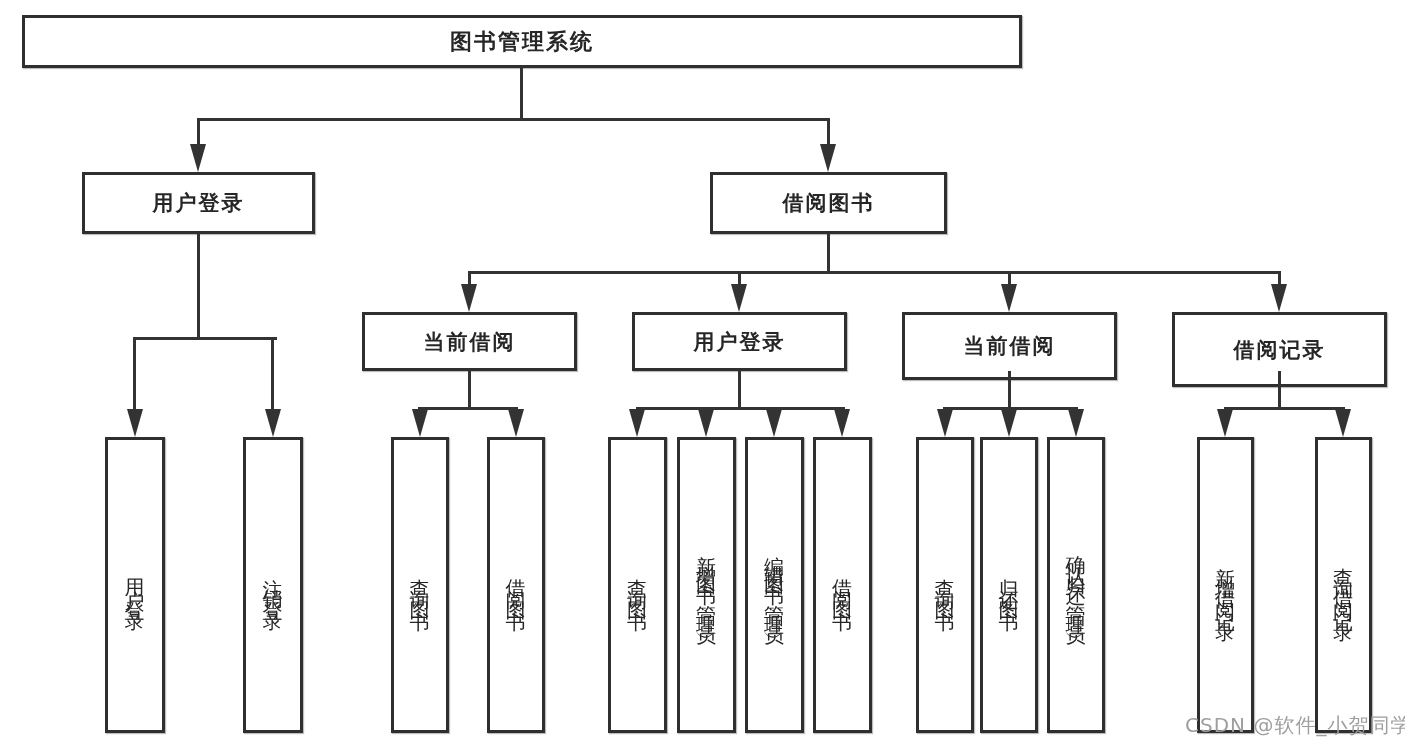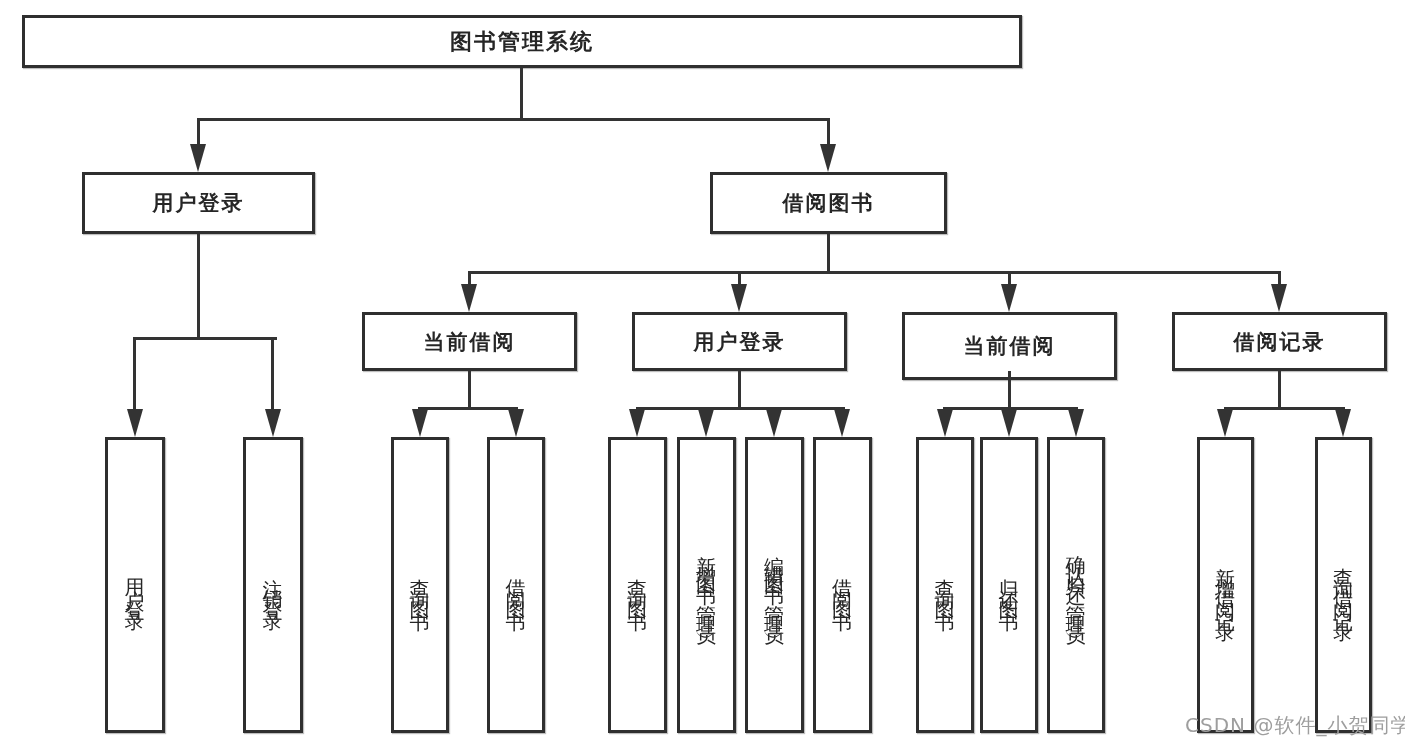--- a/index.html
+++ b/index.html
@@ -48,21 +48,21 @@
 
   <div class="box" style="left:362px;top:312px;width:215px;height:59px">
     <span class="hlabel">当前借阅</span>
   </div>
   <div class="box" style="left:632px;top:312px;width:215px;height:59px">
     <span class="hlabel">用户登录</span>
   </div>
   <div class="box" style="left:902px;top:312px;width:215px;height:68px">
     <span class="hlabel">当前借阅</span>
   </div>
-  <div class="box" style="left:1172px;top:312px;width:215px;height:59px">
+  <div class="box" style="left:1172px;top:312px;width:215px;height:75px">
     <span class="hlabel">借阅记录</span>
   </div>
 
   <div class="box" style="left:105px;top:437px;width:60px;height:296px">
     <span class="vlabel">用户登录</span>
   </div>
   <div class="box" style="left:243px;top:437px;width:60px;height:296px">
     <span class="vlabel">注销登录</span>
   </div>
 

